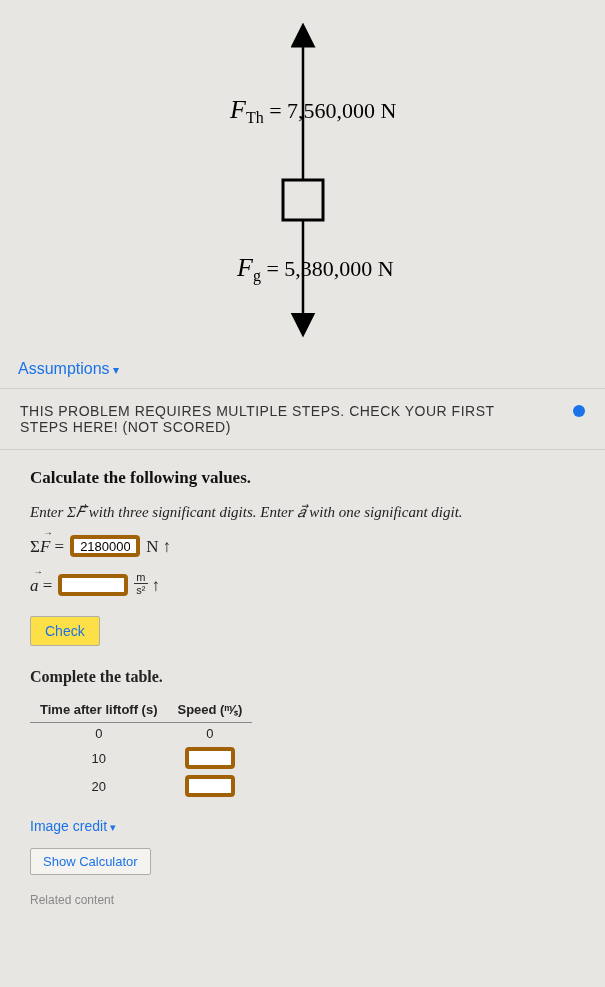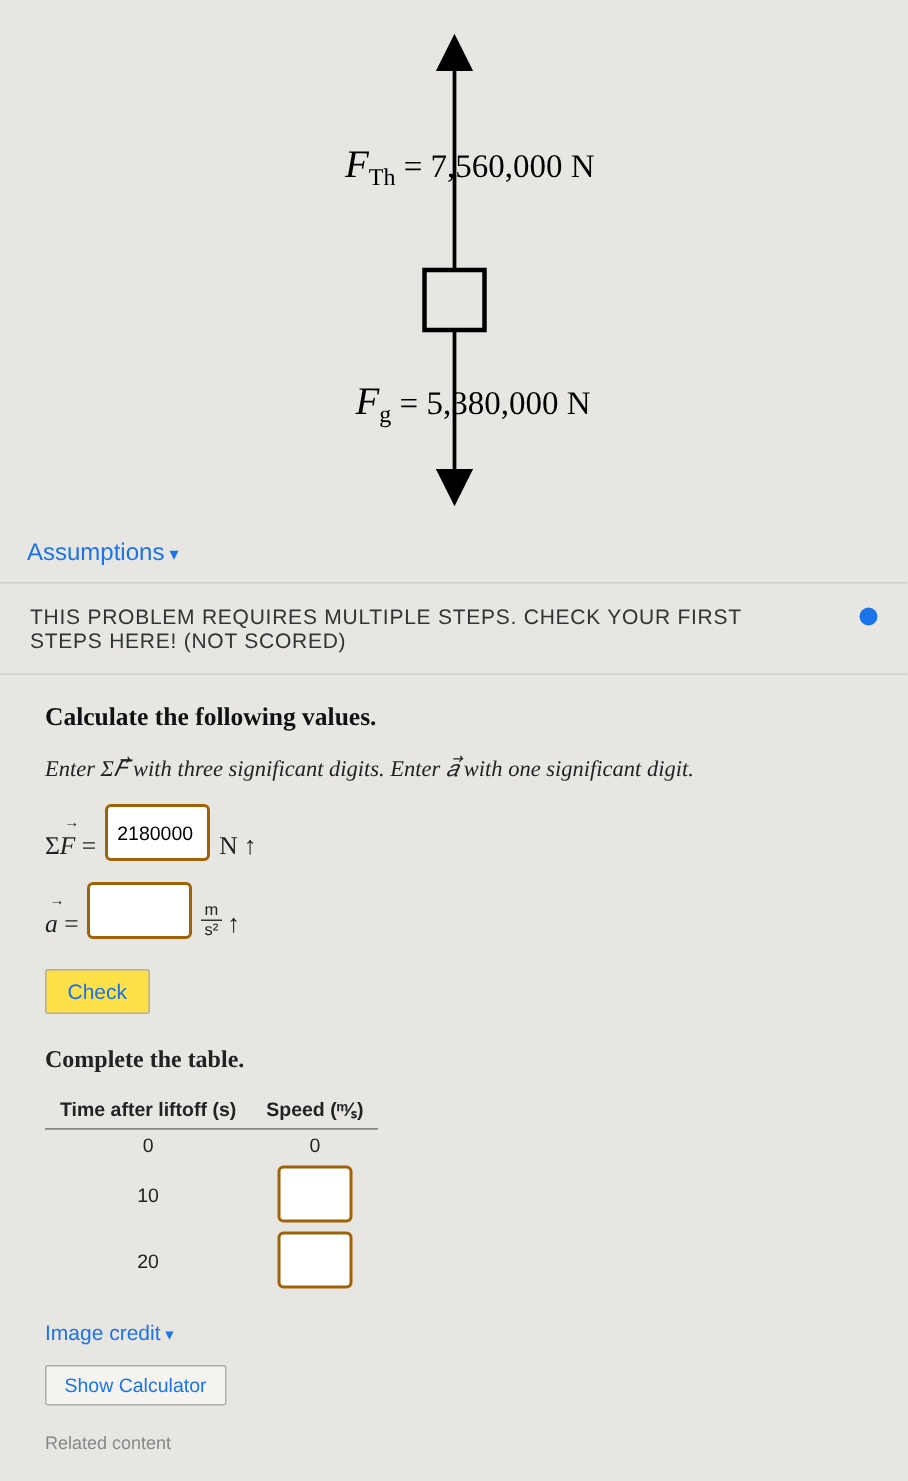--- a/index.html
+++ b/index.html
@@ -45,23 +45,23 @@
       font-family: Arial, sans-serif;
     }
     .section-bar-text { font-size: 14px; letter-spacing: 0.5px; color:#333; max-width: 520px;}
     .dot { width: 12px; height: 12px; border-radius: 50%; background: #1a73e8; margin-top: 2px; margin-left: 10px; flex-shrink:0;}
     .content { padding: 18px 30px; font-family: 'Times New Roman', serif; }
     .calc-heading { font-weight: bold; font-size: 17px; margin-bottom: 16px; color:#111;}
     .instruction { font-style: italic; font-size: 15px; margin-bottom: 14px; color:#222;}
     .eq-row { margin-bottom: 14px; font-size: 17px; display:flex; align-items:flex-end;}
     .eq-label { margin-right: 6px; white-space: nowrap;}
     .inp {
-      border: 2px solid #a16207; border-radius: 4px;
+      border: 4px solid #a16207; border-radius: 4px;
       padding: 2px 6px; font-family: Arial, sans-serif; font-size: 13px;
-      background: #fff; height: 38px;
+      background: #fff; height: 22px;
     }
     .inp.small { width: 70px; }
     .inp.tiny { width: 50px; }
     .unit-after { margin-left: 6px; font-size: 17px;}
     .arrow-up { margin-left: 4px;}
     .fraction { display:inline-block; text-align:center; vertical-align:middle; margin-left:6px; font-size:11px; font-family: Arial,sans-serif;}
     .fraction .num { display:block; border-bottom:1px solid #333; padding:0 2px;}
     .fraction .den { display:block; }
     .check-btn {
       border: 1px solid #b0aea8; background:#fde047;

